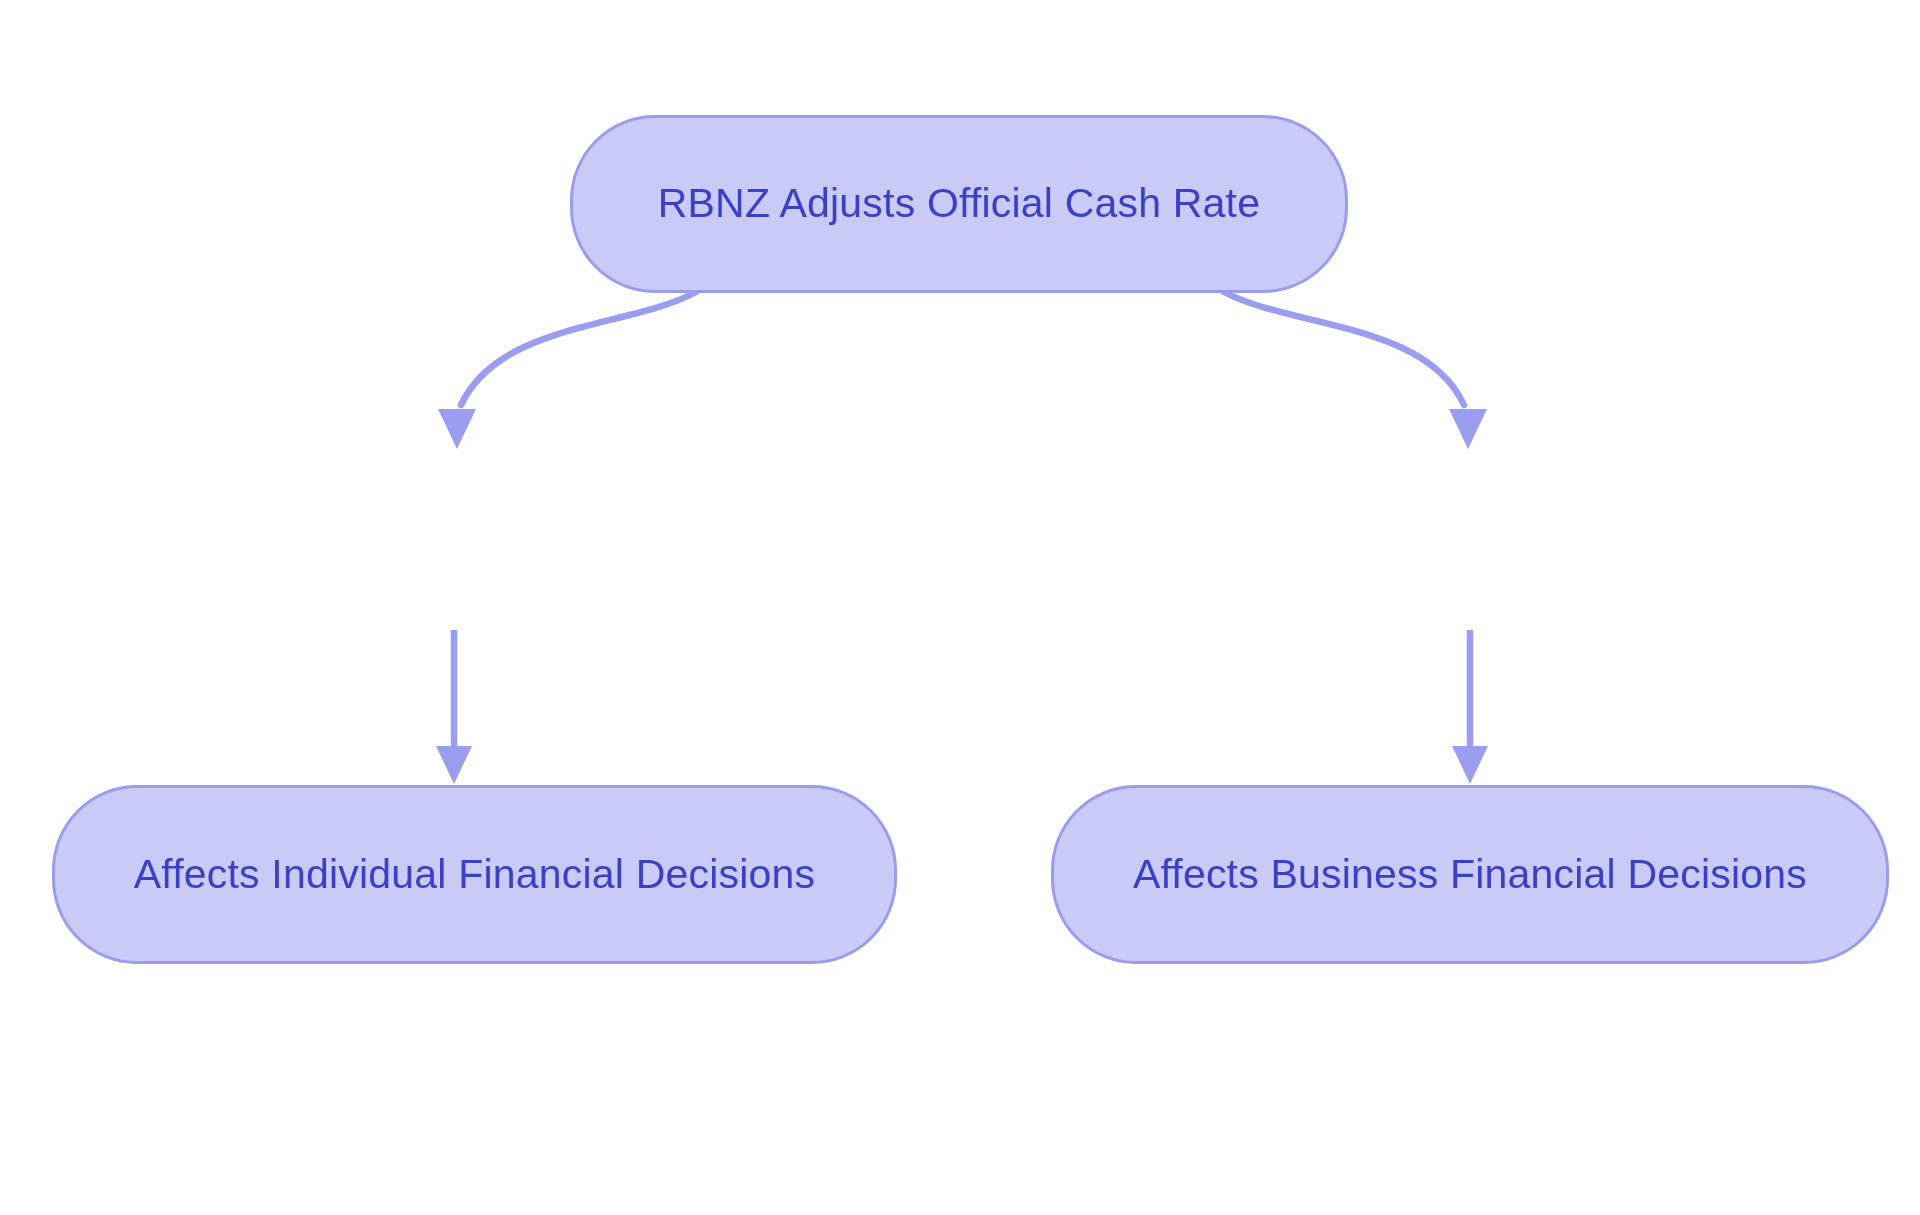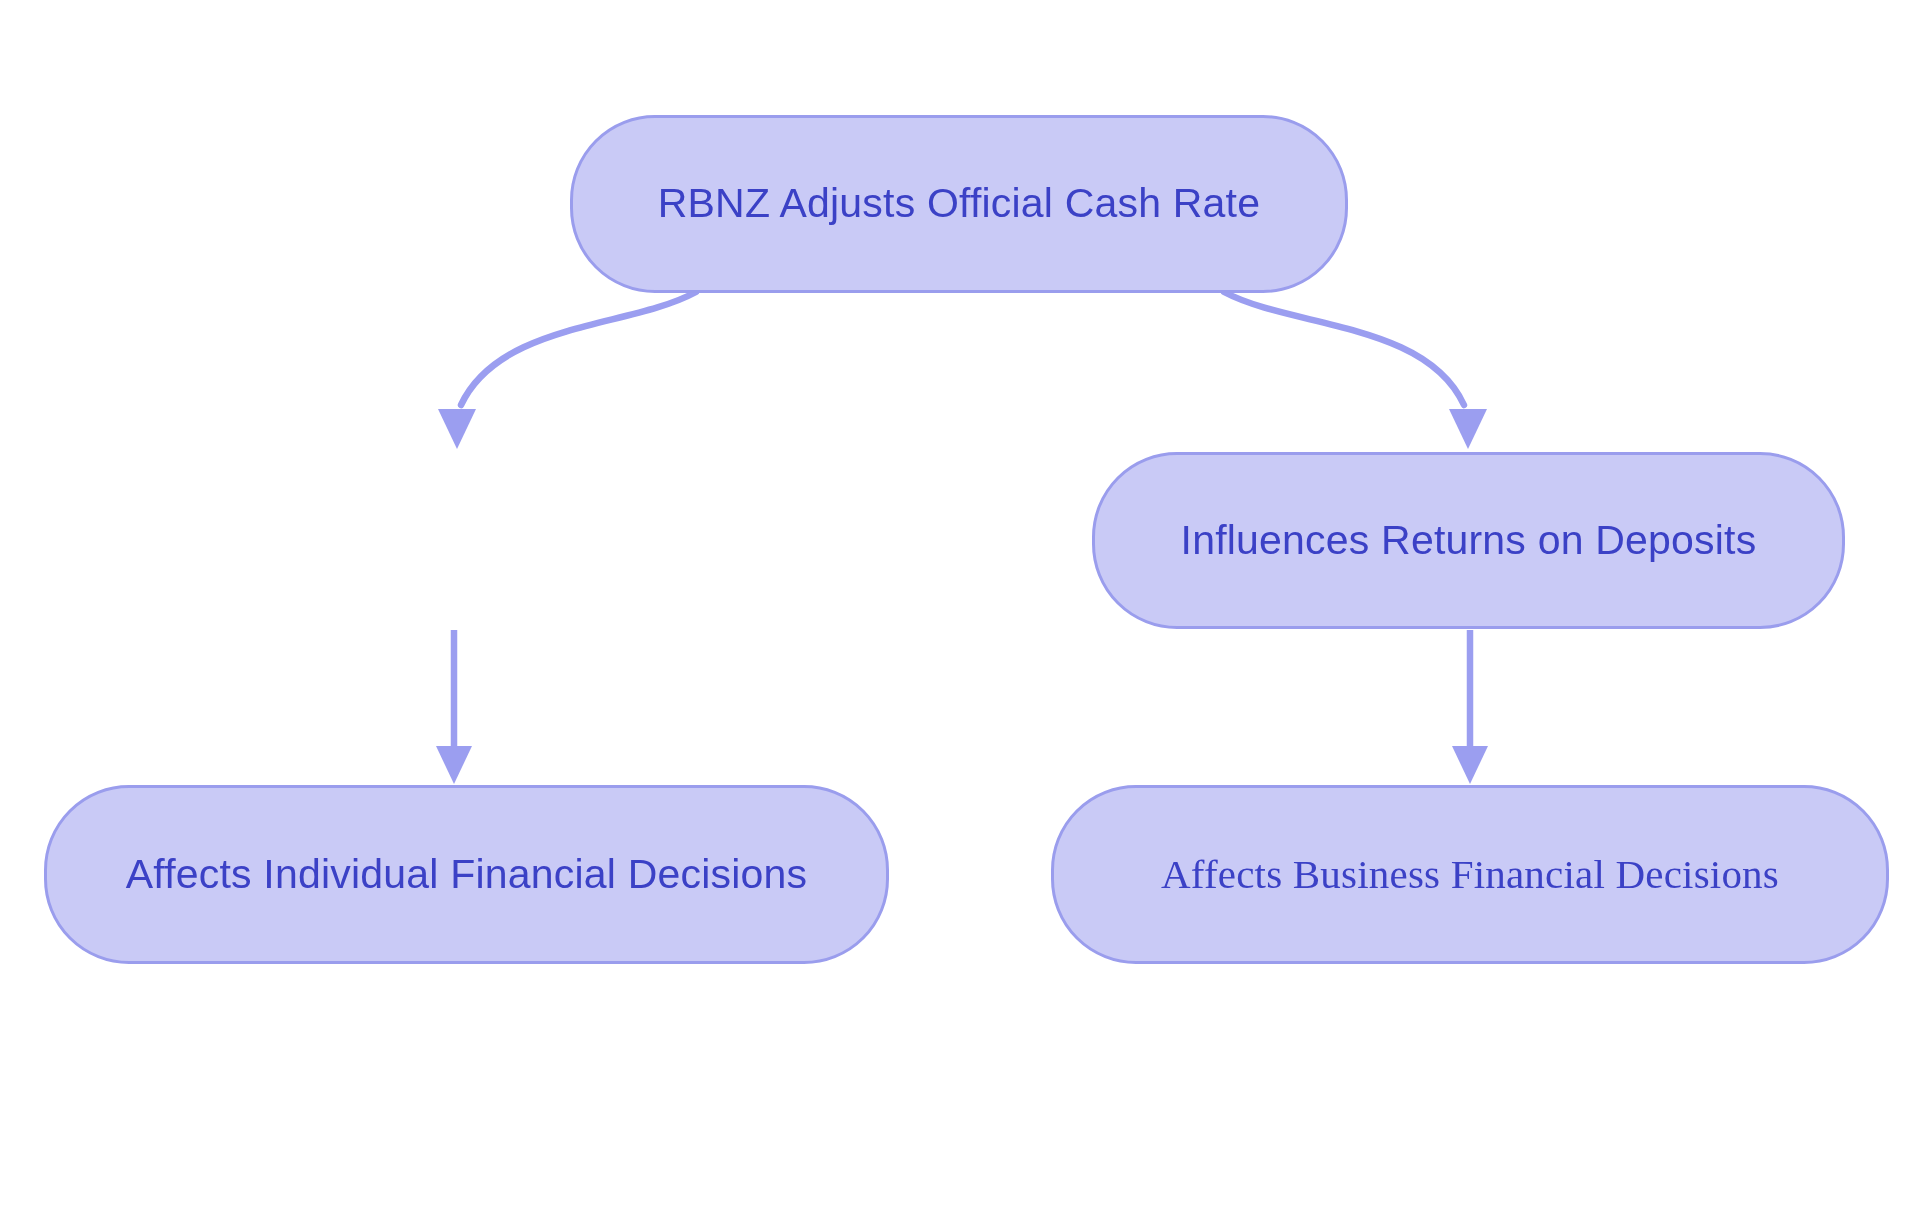--- a/index.html
+++ b/index.html
@@ -38,22 +38,22 @@
     text-align:center;
     color:var(--node-text);
     font-size:41px;
     font-weight:400;
     letter-spacing:0.2px;
     line-height:1.15;
   }
   #node-root      { left:570px;  top:115px; width:778px; height:178px; }
   #node-loans     { left:45px;   top:452px; width:825px; height:177px; }
   #node-deposits  { left:1092px; top:452px; width:753px; height:177px; }
-  #node-individual{ left:44px;   top:785px; width:845px; height:179px; }
-  #node-business  { left:1051px; top:785px; width:838px; height:179px;font-family:Liberation Serif, serif; }
+  #node-individual{ left:52px;   top:785px; width:845px; height:179px; }
+  #node-business  { left:1051px; top:785px; width:838px; height:179px; }
 
   .logo{
     position:absolute;
     left:1676px;
     top:1116px;
     width:200px;
   }
   .logo-brand{
     font-size:50px;
     font-weight:700;
@@ -96,23 +96,20 @@
 
     <path d="M 1470 630 L 1470 749" fill="none" stroke-width="6.5" stroke="#9b9ef0"></path>
     <polygon points="1452,746 1488,746 1470,784" fill="#9b9ef0"></polygon>
   </svg>
 
   <div class="node" id="node-root">
     <span>RBNZ Adjusts Official Cash Rate</span>
   </div>
 
 
-  <div class="node" id="node-deposits">
-    <span>Influences Returns on Deposits</span>
-  </div>
 
   <div class="node" id="node-individual">
     <span>Affects Individual Financial Decisions</span>
   </div>
 
   <div class="node" id="node-business">
     <span>Affects Business Financial Decisions</span>
   </div>
 
 

